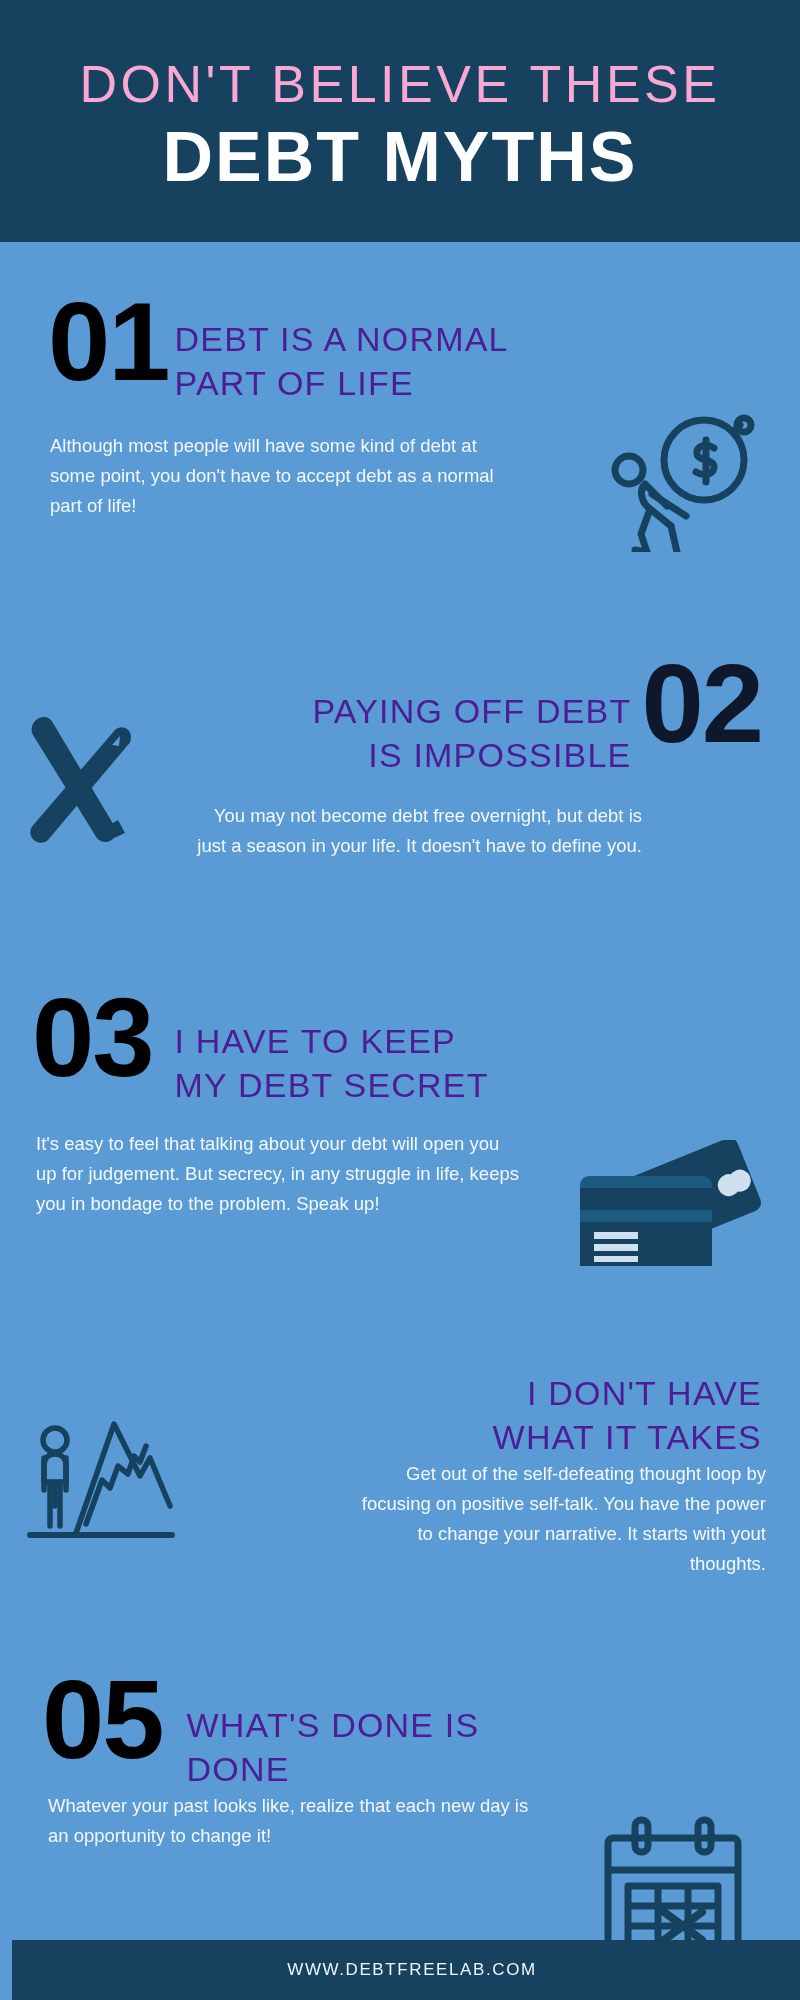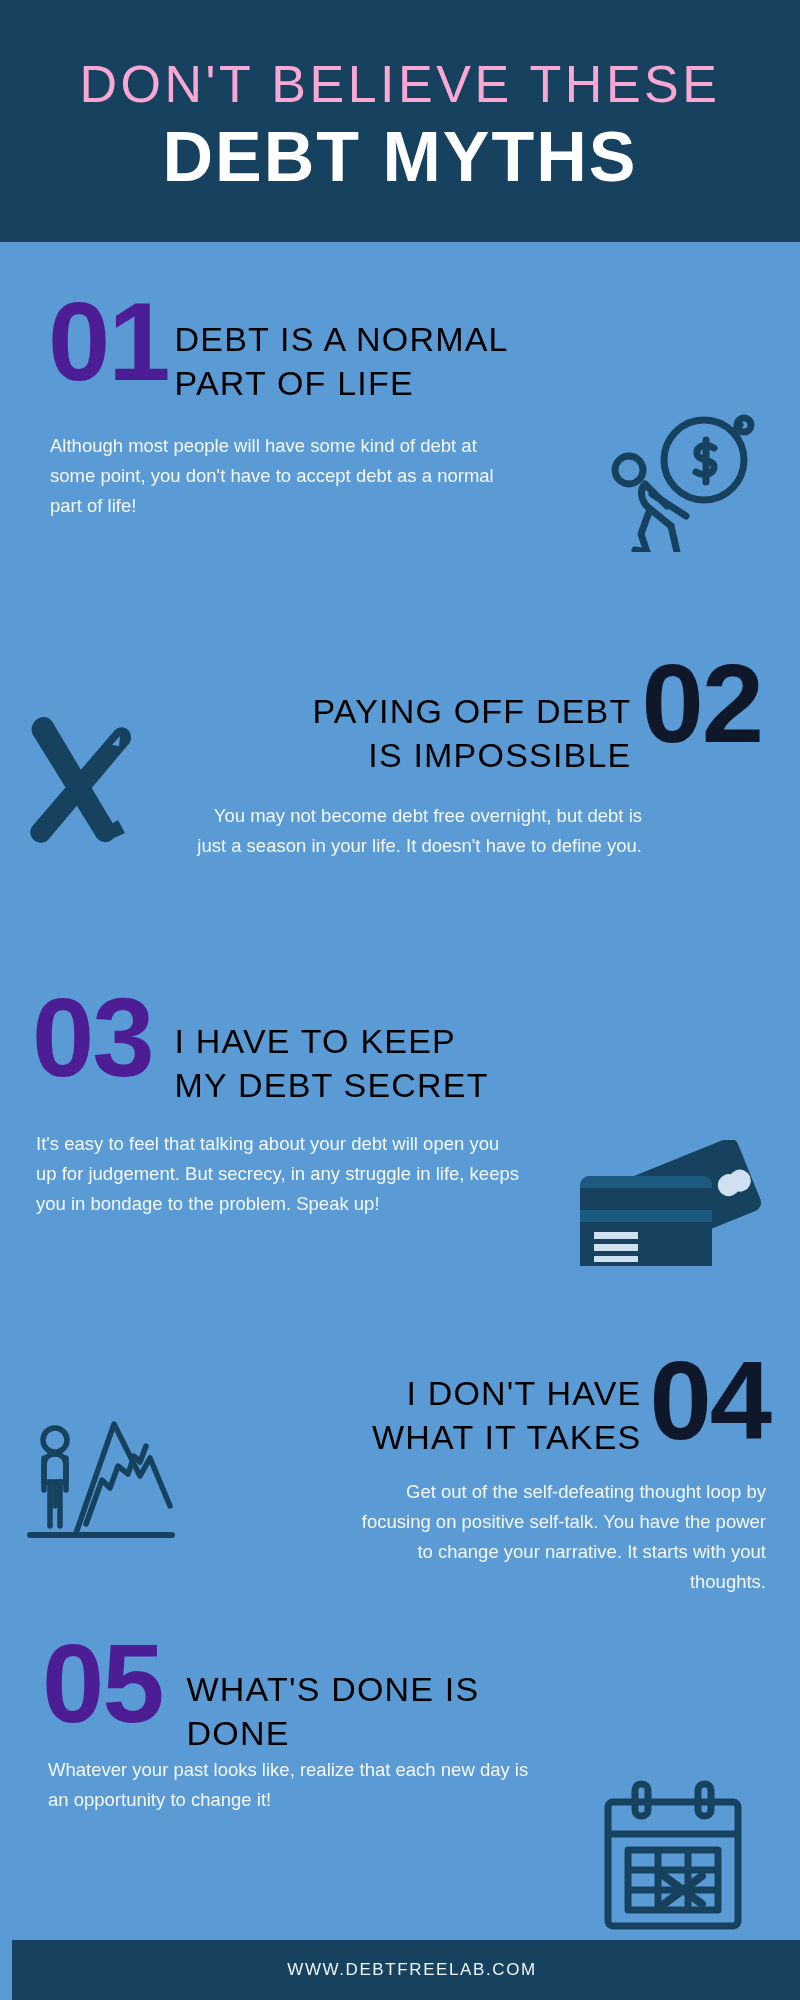--- a/index.html
+++ b/index.html
@@ -43,27 +43,27 @@
     position: relative;
     height: 1698px;
     background: #5a9bd5;
   }
 
   .section { position: absolute; width: 800px; }
 
   .num {
     font-weight: 700;
     line-height: 0.82;
+    color: #000000;
+    letter-spacing: -2px;
+  }
+  .num.faded { color: #0f172a; }
+
+  .head {
     color: #4c1d95;
-    letter-spacing: -2px;
-  }
-  .num.faded { color: #0f172a; }
-
-  .head {
-    color: #000000;
     font-weight: 300;
     font-size: 34px;
     letter-spacing: 1.2px;
     line-height: 1.28;
   }
 
   .body-txt {
     color: #f4f9fd;
     font-size: 18.5px;
     font-weight: 400;
@@ -93,26 +93,26 @@
   #sec3 .num { font-size: 112px; }
   #sec3 .head { margin-left: 22px; margin-top: 28px; }
   #sec3 .body-txt { padding-left: 36px; margin-top: 22px; width: 520px; }
   #sec3 .icon-wrap { position: absolute; right: 28px; top: 148px; }
 
   
   #sec4 { top: 1100px; }
   #sec4 .row { display: flex; align-items: center; justify-content: flex-end; padding-right: 30px; }
   #sec4 .head { text-align: right; margin-top: 30px; margin-right: 8px; }
   #sec4 .num { font-size: 112px; }
-  #sec4 .body-txt { text-align: right; padding-right: 34px; margin-top: 18px; width: 800px; }
+  #sec4 .body-txt { text-align: right; padding-right: 34px; width: 800px; }
   #sec4 .body-txt > span { display: block; }
   #sec4 .icon-wrap { position: absolute; left: 22px; top: 46px; }
 
   
-  #sec5 { top: 1396px; }
+  #sec5 { top: 1432px; }
   #sec5 .row { display: flex; align-items: flex-start; padding-left: 42px; }
   #sec5 .num { font-size: 112px; }
   #sec5 .head { margin-left: 24px; margin-top: 30px; }
   #sec5 .body-txt { padding-left: 48px; width: 540px; }
   #sec5 .icon-wrap { position: absolute; right: 52px; top: 140px; }
 
   
   .footer {
     position: absolute;
     bottom: 0;
@@ -229,21 +229,20 @@
       </svg>
     </div>
   </div>
 
   <div class="section" id="sec4">
     <div class="row">
       <div class="head">
         <div>I DON'T HAVE</div>
         <div>WHAT IT TAKES</div>
       </div>
-      <div class="num faded">04</div>
     </div>
     <div class="body-txt">
       <span>Get out of the self-defeating thought loop by</span>
       <span>focusing on positive self-talk. You have the power</span>
       <span>to change your narrative. It starts with yout</span>
       <span>thoughts.</span>
     </div>
     <div class="icon-wrap">
       <svg width="165" height="160" viewBox="0 0 165 160">
         <g fill="none" stroke="#16425f" stroke-width="5.5" stroke-linejoin="round" stroke-linecap="round">

